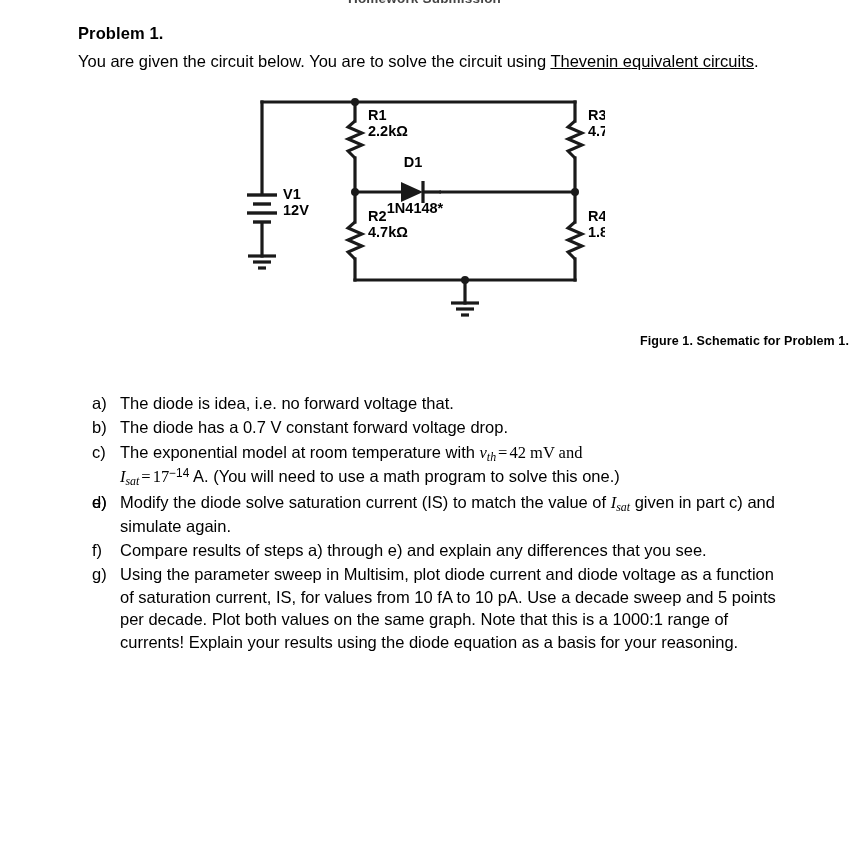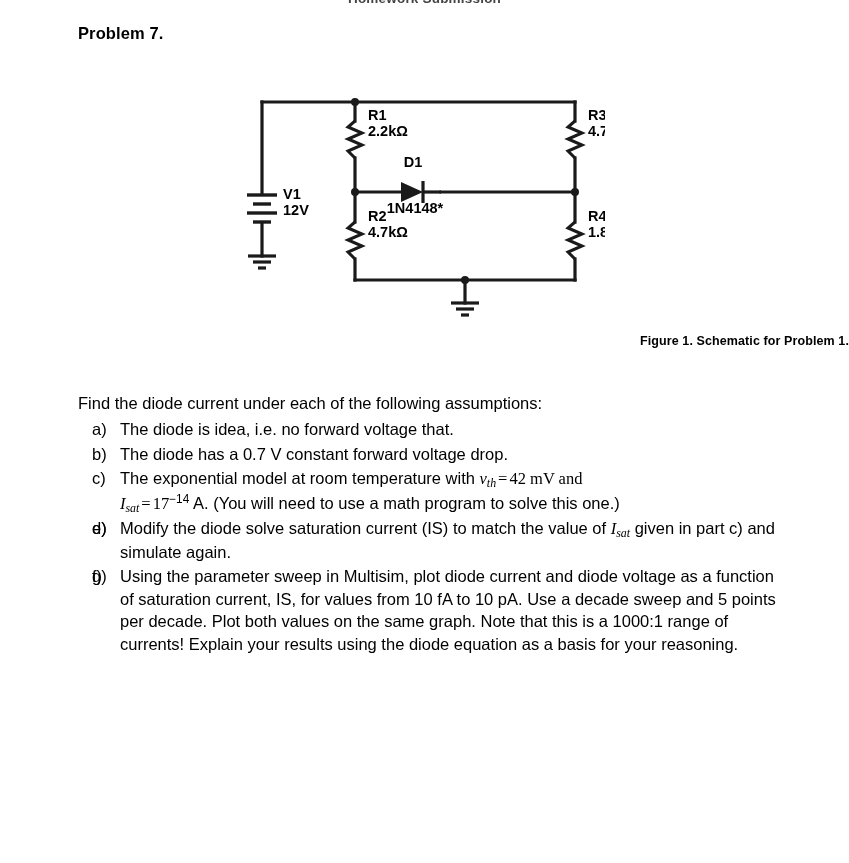--- a/index.html
+++ b/index.html
@@ -111,21 +111,22 @@
   .mop { font-family: "Liberation Serif", serif; padding: 0 2px; }
 </style>
 </head>
 <body>
 
 <div class="page">
 
   <div class="clipped-header">Homework Submission</div>
 
   <div class="content">
-    <div class="problem-title">Problem 7.</div>
+    <div class="problem-title">Problem 1.</div>
+    <p class="intro"><span>You are given the circuit below. You are to solve the circuit using </span><span class="u-term">Thevenin equivalent circuits</span><span>.</span></p>
   </div>
 
   <div class="figure-wrap">
     <svg class="schematic" width="360" height="232" viewBox="0 0 360 232">
       <g stroke="#1a1a1a" stroke-width="3.2" fill="none" stroke-linecap="square">
 
         <path d="M17 6 L330 6"></path>
 
         <path d="M17 6 L17 98"></path>
 
@@ -211,21 +212,20 @@
         <circle cx="110" cy="96" r="4"></circle>
         <circle cx="330" cy="96" r="4"></circle>
         <circle cx="220" cy="184" r="4"></circle>
       </g>
     </svg>
 
     <div class="fig-caption">Figure 1. Schematic for Problem 1.</div>
   </div>
 
   <div class="questions">
-    <p class="lead-in">Find the diode current under each of the following assumptions:</p>
     <ol class="q-list">
 
       <li>
         <span class="q-marker">a)</span>
         <span>The diode is idea, i.e. no forward voltage that.</span>
       </li>
 
       <li>
         <span class="q-marker">b)</span>
         <span>The diode has a 0.7 V constant forward voltage drop.</span>
@@ -243,20 +243,21 @@
         <span class="q-marker">d)</span>
       </li>
 
       <li>
         <span class="q-marker">e)</span>
         <span><span>Modify the diode solve saturation current (IS) to match the value of </span><span class="mi">I</span><span class="mi-sub">sat</span> <span>given in part c) and simulate again.</span></span>
       </li>
 
       <li>
         <span class="q-marker">f)</span>
+        <span>Compare results of steps a) through e) and explain any differences that you see.</span>
       </li>
 
       <li>
         <span class="q-marker">g)</span>
         <span>Using the parameter sweep in Multisim, plot diode current and diode voltage as a function of saturation current, IS, for values from 10 fA to 10 pA. Use a decade sweep and 5 points per decade. Plot both values on the same graph. Note that this is a 1000:1 range of currents! Explain your results using the diode equation as a basis for your reasoning.</span>
       </li>
 
     </ol>
   </div>
 

